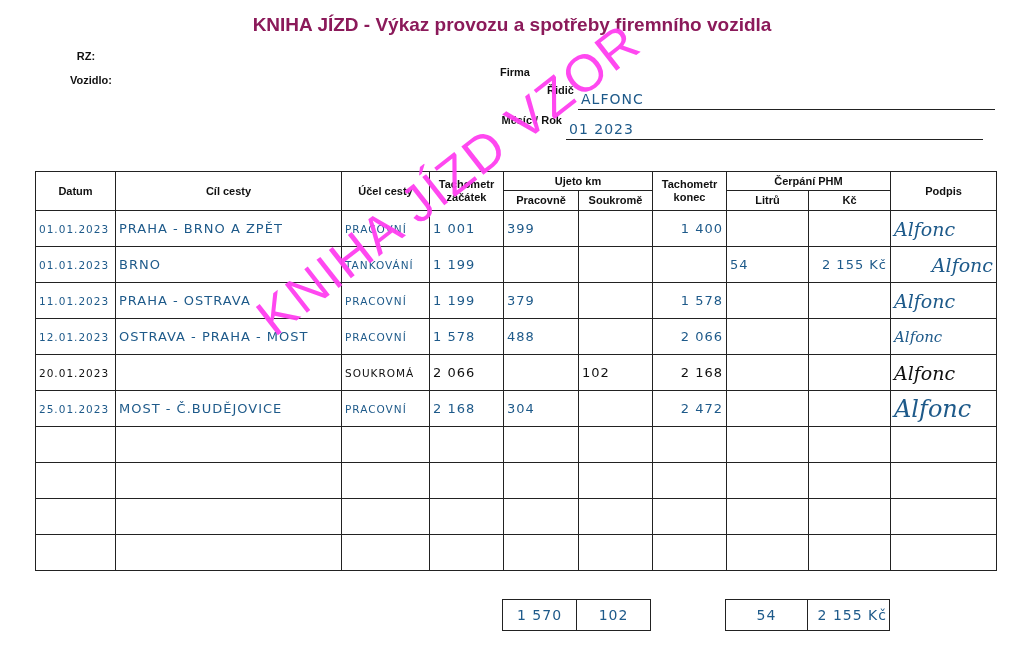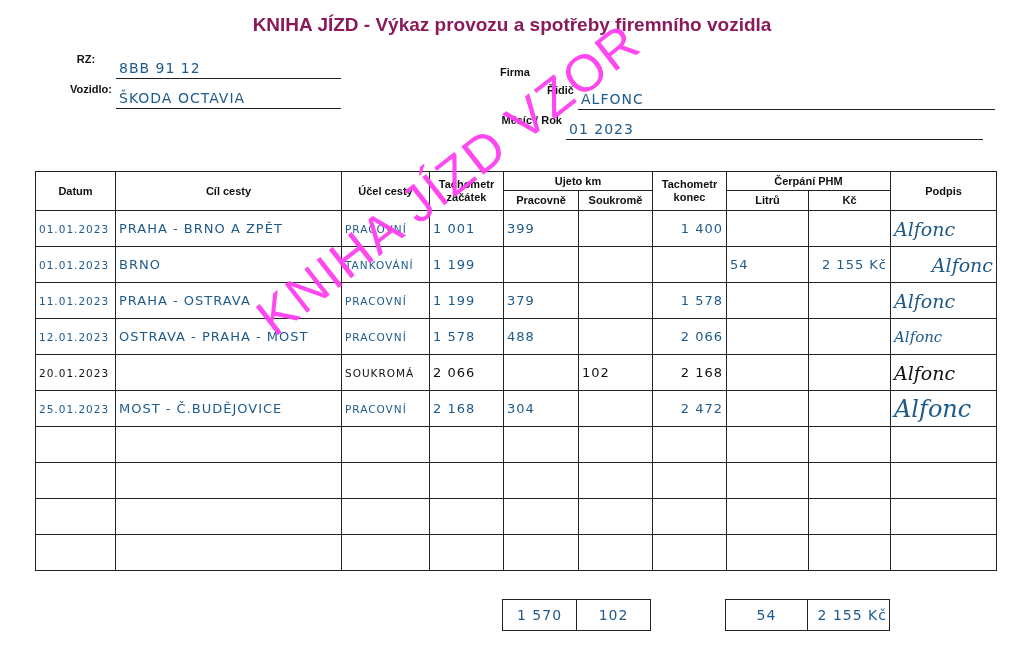--- a/index.html
+++ b/index.html
@@ -23,25 +23,23 @@
   table.tot td { border:1.6px solid #222; height:28px; font-size:14px; text-align:center; }
   .wm { position:absolute; left:245px; top:300px; font-size:52px; color:#ff3ff0; font-family:"Liberation Sans", sans-serif; transform:rotate(-38deg); transform-origin:left top; white-space:nowrap; letter-spacing:2px; opacity:0.95; pointer-events:none; }
 </style>
 </head>
 <body>
 
 <div class="title">KNIHA JÍZD - Výkaz provozu a spotřeby firemního vozidla</div>
 
 <div class="field" style="left:60px; top:58px;">
   <span class="lbl" style="width:52px;text-align:center;margin-top:6px;">RZ:</span>
-  <span class="val hw" style="width:222px;">8BB 91 12</span>
 </div>
 <div class="field" style="left:60px; top:88px;">
   <span class="lbl" style="width:52px;text-align:right;">Vozidlo:</span>
-  <span class="val hw" style="width:222px;">ŠKODA OCTAVIA</span>
 </div>
 <div class="field" style="left:500px; top:60px;">
   <span class="lbl" style="width:74px;text-align:left;margin-top:20px;">Firma</span>
 </div>
 <div class="field" style="left:500px; top:89px;">
   <span class="lbl" style="width:74px;text-align:right;">Řidič</span>
   <span class="val hw" style="width:414px;">ALFONC</span>
 </div>
 <div class="field" style="left:488px; top:119px;">
   <span class="lbl" style="width:74px;text-align:right;">Měsíc / Rok</span>

